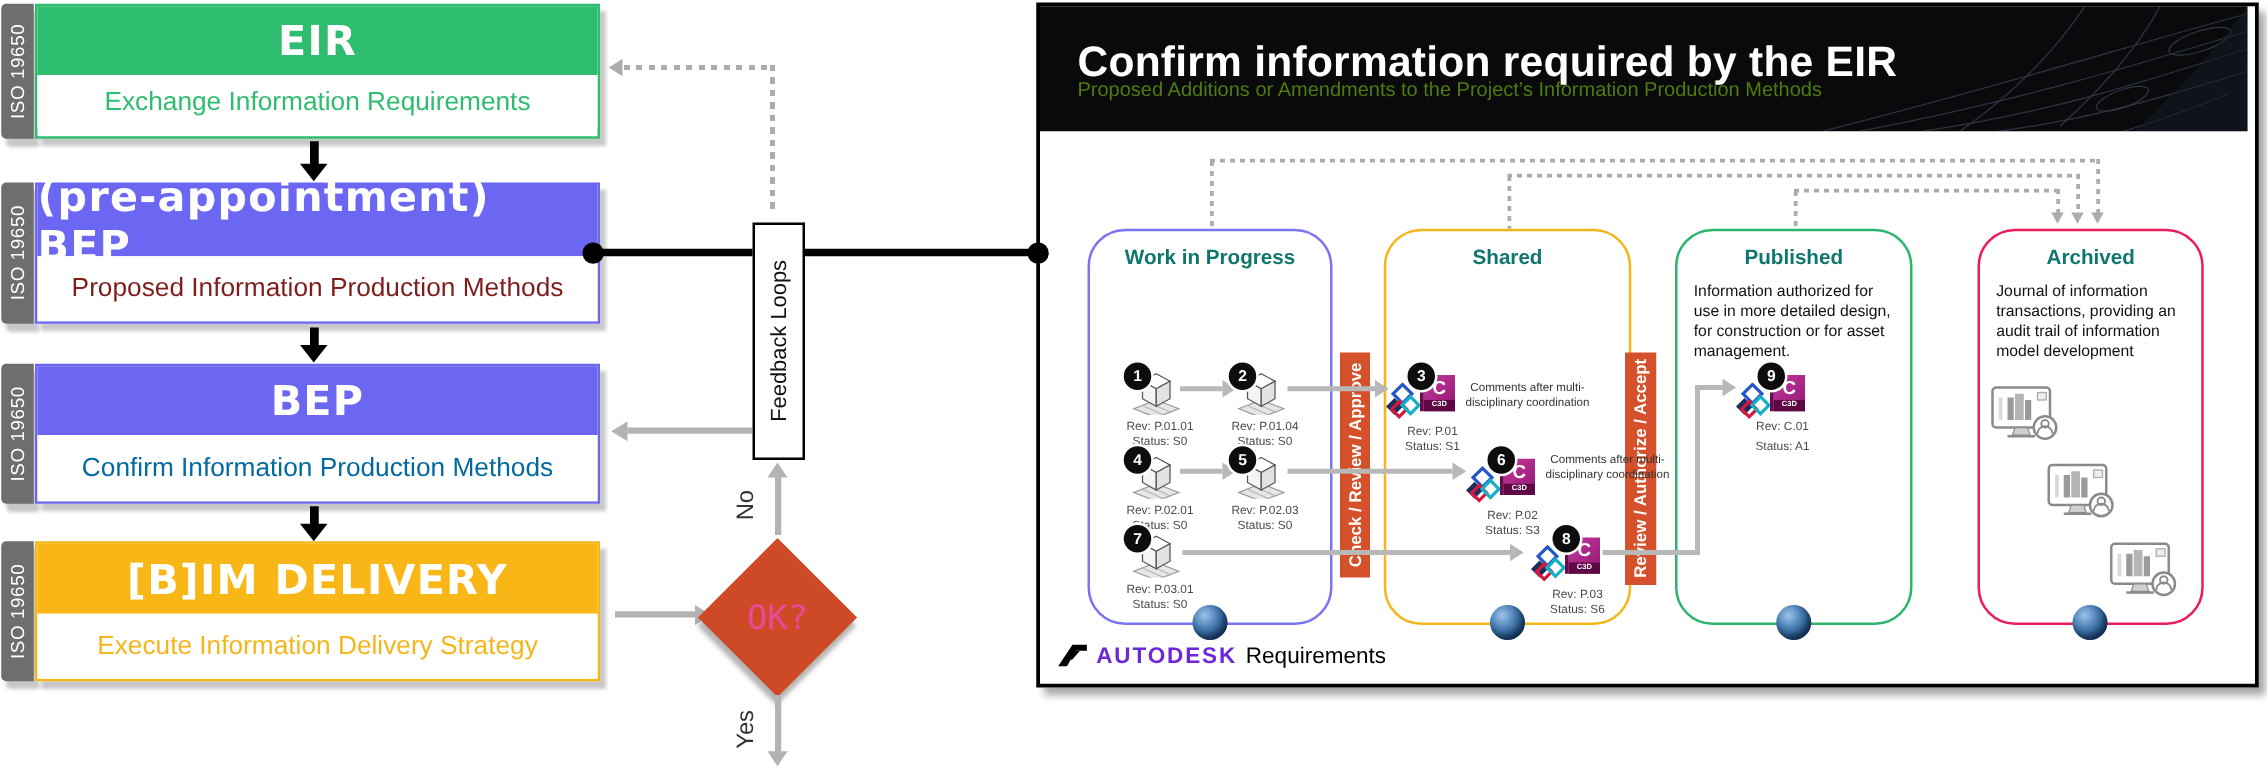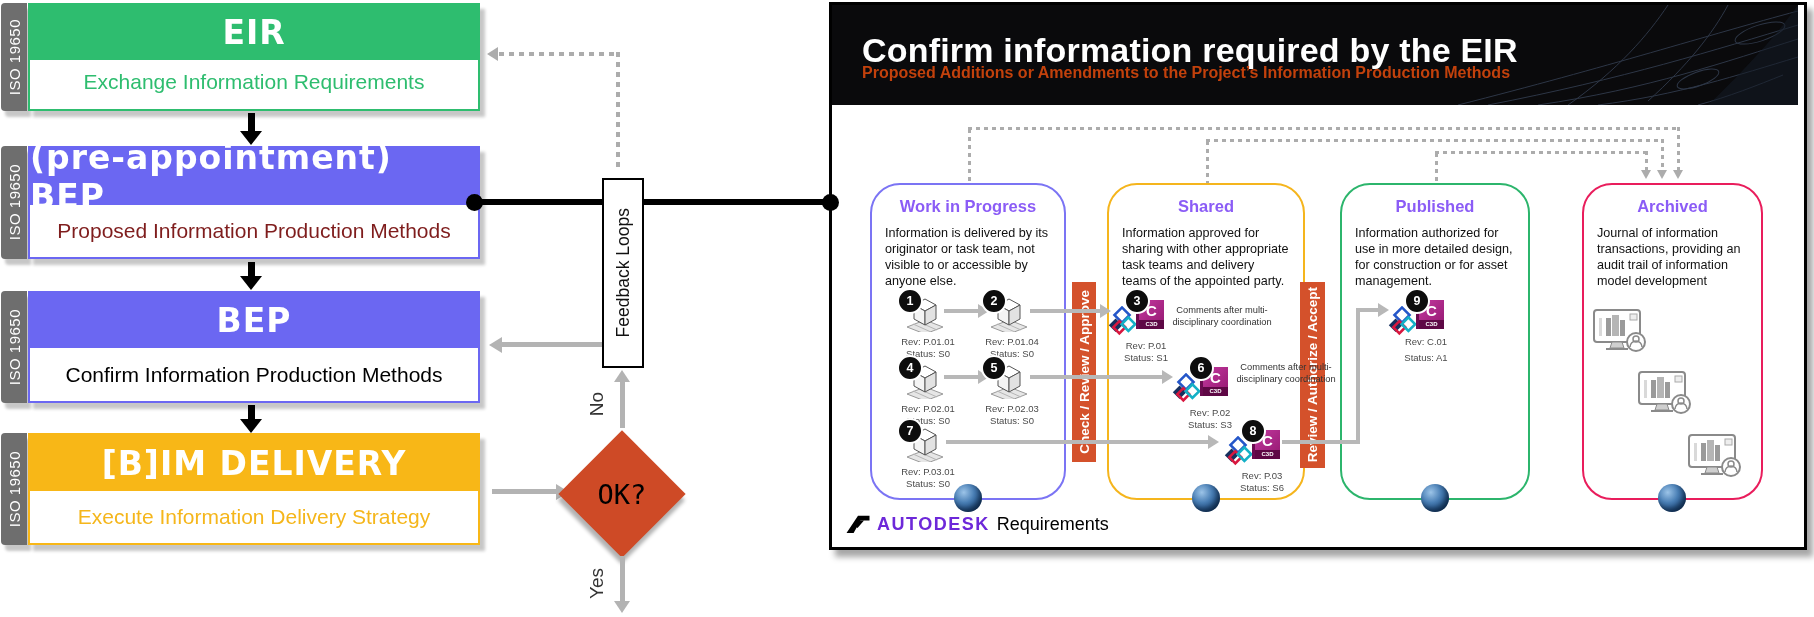--- a/index.html
+++ b/index.html
@@ -32,23 +32,23 @@
   .fbloop span{writing-mode:vertical-rl;transform:rotate(180deg);font-size:17.5px;color:#111;}
   .vlabel{position:absolute;display:flex;align-items:center;justify-content:center;}
   .vlabel span{writing-mode:vertical-rl;transform:rotate(180deg);font-size:19px;color:#333;}
   .diamond{position:absolute;left:577px;top:449px;width:90px;height:90px;background:#CE4A26;transform:rotate(45deg);
     box-shadow:4px 5px 4px rgba(0,0,0,.3);}
   
   .panel{position:absolute;left:829px;top:2px;width:978px;height:548px;background:#fff;border:3px solid #000;
     box-sizing:border-box;box-shadow:6px 7px 6px rgba(0,0,0,.35);}
   .banner{position:absolute;left:0;top:0;width:966px;height:100px;background:#0a0a0c;overflow:hidden;}
   .banner-title{position:absolute;left:30px;top:26px;color:#fff;font-size:34px;font-weight:800;letter-spacing:.2px;}
-  .banner-sub{position:absolute;left:30px;top:59px;color:#c2410c;font-size:16px;font-weight:700;}
+  .banner-sub{position:absolute;left:30px;top:59px;color:#4d7c0f;font-size:16px;font-weight:400;}
   .col{position:absolute;top:178px;height:317px;border:2.5px solid;border-radius:30px;box-sizing:border-box;background:#fff;}
-  .col-title{text-align:center;font-size:16.5px;font-weight:700;color:#8b5cf6;margin-top:12px;}
+  .col-title{text-align:center;font-size:16.5px;font-weight:700;color:#0f766e;margin-top:12px;}
   .col-desc{font-size:12.6px;line-height:1.28;color:#111;padding:0 13px;margin-top:9px;}
   .stagebar{position:absolute;width:24px;background:#D4512B;display:flex;align-items:center;justify-content:center;z-index:4;}
   .stagebar span{writing-mode:vertical-rl;transform:rotate(180deg);color:#fff;font-size:13.5px;font-weight:700;}
   .pline-h{position:absolute;height:4px;background:#B8B8B8;z-index:6;}
   .pline-v{position:absolute;width:4px;background:#B8B8B8;z-index:6;}
   .pah-r{position:absolute;width:0;height:0;border-top:7px solid transparent;border-bottom:7px solid transparent;border-left:11px solid #B8B8B8;z-index:6;}
   .pdash-h{position:absolute;height:3px;background:repeating-linear-gradient(90deg,#ACACAC 0 4px,transparent 4px 8px);}
   .pdash-v{position:absolute;width:3px;background:repeating-linear-gradient(180deg,#ACACAC 0 4px,transparent 4px 8px);}
   .pdh-d{position:absolute;width:0;height:0;border-left:5.5px solid transparent;border-right:5.5px solid transparent;border-top:9px solid #ACACAC;}
   .item{position:absolute;width:90px;z-index:7;}
@@ -92,21 +92,21 @@
   </div>
 
   <div class="varrow-shaft" style="left:248px;top:262px;height:16px;"></div>
   <div class="varrow-head" style="left:240px;top:276px;"></div>
 
   <div class="iso-tab" style="left:1px;top:291px;height:112px;">
       <span>ISO 19650</span>
     </div>
   <div class="flow-box" style="top:291px;height:112px;border-color:#6B67F2;">
     <div class="fb-head" style="height:55px;background:#6B67F2;">BEP</div>
-    <div class="fb-body" style="height:53px;color:#000000;">Confirm Information Production Methods</div>
+    <div class="fb-body" style="height:53px;color:#0369a1;">Confirm Information Production Methods</div>
   </div>
 
   <div class="varrow-shaft" style="left:248px;top:405px;height:15px;"></div>
   <div class="varrow-head" style="left:240px;top:419px;"></div>
 
   <div class="iso-tab" style="left:1px;top:433px;height:112px;">
       <span>ISO 19650</span>
     </div>
   <div class="flow-box" style="top:433px;height:112px;border-color:#F8B717;">
     <div class="fb-head" style="height:56px;background:#F8B717;">[B]IM DELIVERY</div>
@@ -132,21 +132,21 @@
   <div class="ah-r" style="left:556px;top:484px;"></div>
 
   <div class="gline-v" style="left:620px;top:381px;height:47px;"></div>
   <div class="ah-u" style="left:614px;top:370px;"></div>
   <div class="vlabel" style="left:580px;top:383px;width:34px;height:42px;">
       <span>No</span>
     </div>
 
   <div class="diamond"></div>
   <div class="abs" style="left:577px;top:449px;width:90px;height:90px;display:flex;align-items:center;justify-content:center;">
-    <span style="color:#000000;font-size:27px;font-family:'DejaVu Sans Mono',monospace;">OK?</span>
+    <span style="color:#ec4899;font-size:27px;font-family:'DejaVu Sans Mono',monospace;">OK?</span>
   </div>
 
   <div class="gline-v" style="left:620px;top:556px;height:46px;"></div>
   <div class="ah-d" style="left:614px;top:601px;"></div>
   <div class="vlabel" style="left:580px;top:560px;width:34px;height:46px;">
       <span>Yes</span>
     </div>
 
   <div class="panel">
 
@@ -177,25 +177,23 @@
     <div class="pdash-h" style="left:374px;top:134px;width:458px;"></div>
     <div class="pdash-v" style="left:829px;top:134px;height:32px;"></div>
     <div class="pdh-d" style="left:825px;top:165px;"></div>
     <div class="pdash-v" style="left:603px;top:148px;height:30px;"></div>
     <div class="pdash-h" style="left:603px;top:146px;width:212px;"></div>
     <div class="pdash-v" style="left:813px;top:146px;height:20px;"></div>
     <div class="pdh-d" style="left:809px;top:165px;"></div>
 
     <div class="col" style="left:38px;width:196px;border-color:#7B74F4;">
       <div class="col-title">Work in Progress</div>
-      <div class="col-desc">Information is delivered by its originator or task team, not visible to or accessible by anyone else.</div>
     </div>
     <div class="col" style="left:275px;width:198px;border-color:#F5B51D;">
       <div class="col-title">Shared</div>
-      <div class="col-desc">Information approved for sharing with other appropriate task teams and delivery teams of the appointed party.</div>
     </div>
     <div class="col" style="left:750px;width:181px;border-color:#E91D5C;">
       <div class="col-title">Archived</div>
       <div class="col-desc">Journal of information transactions, providing an audit trail of information model development</div>
     </div>
     <div class="col" style="left:508px;width:190px;border-color:#2CB56C;">
       <div class="col-title">Published</div>
       <div class="col-desc">Information authorized for use in more detailed design, for construction or for asset management.</div>
     </div>
 

